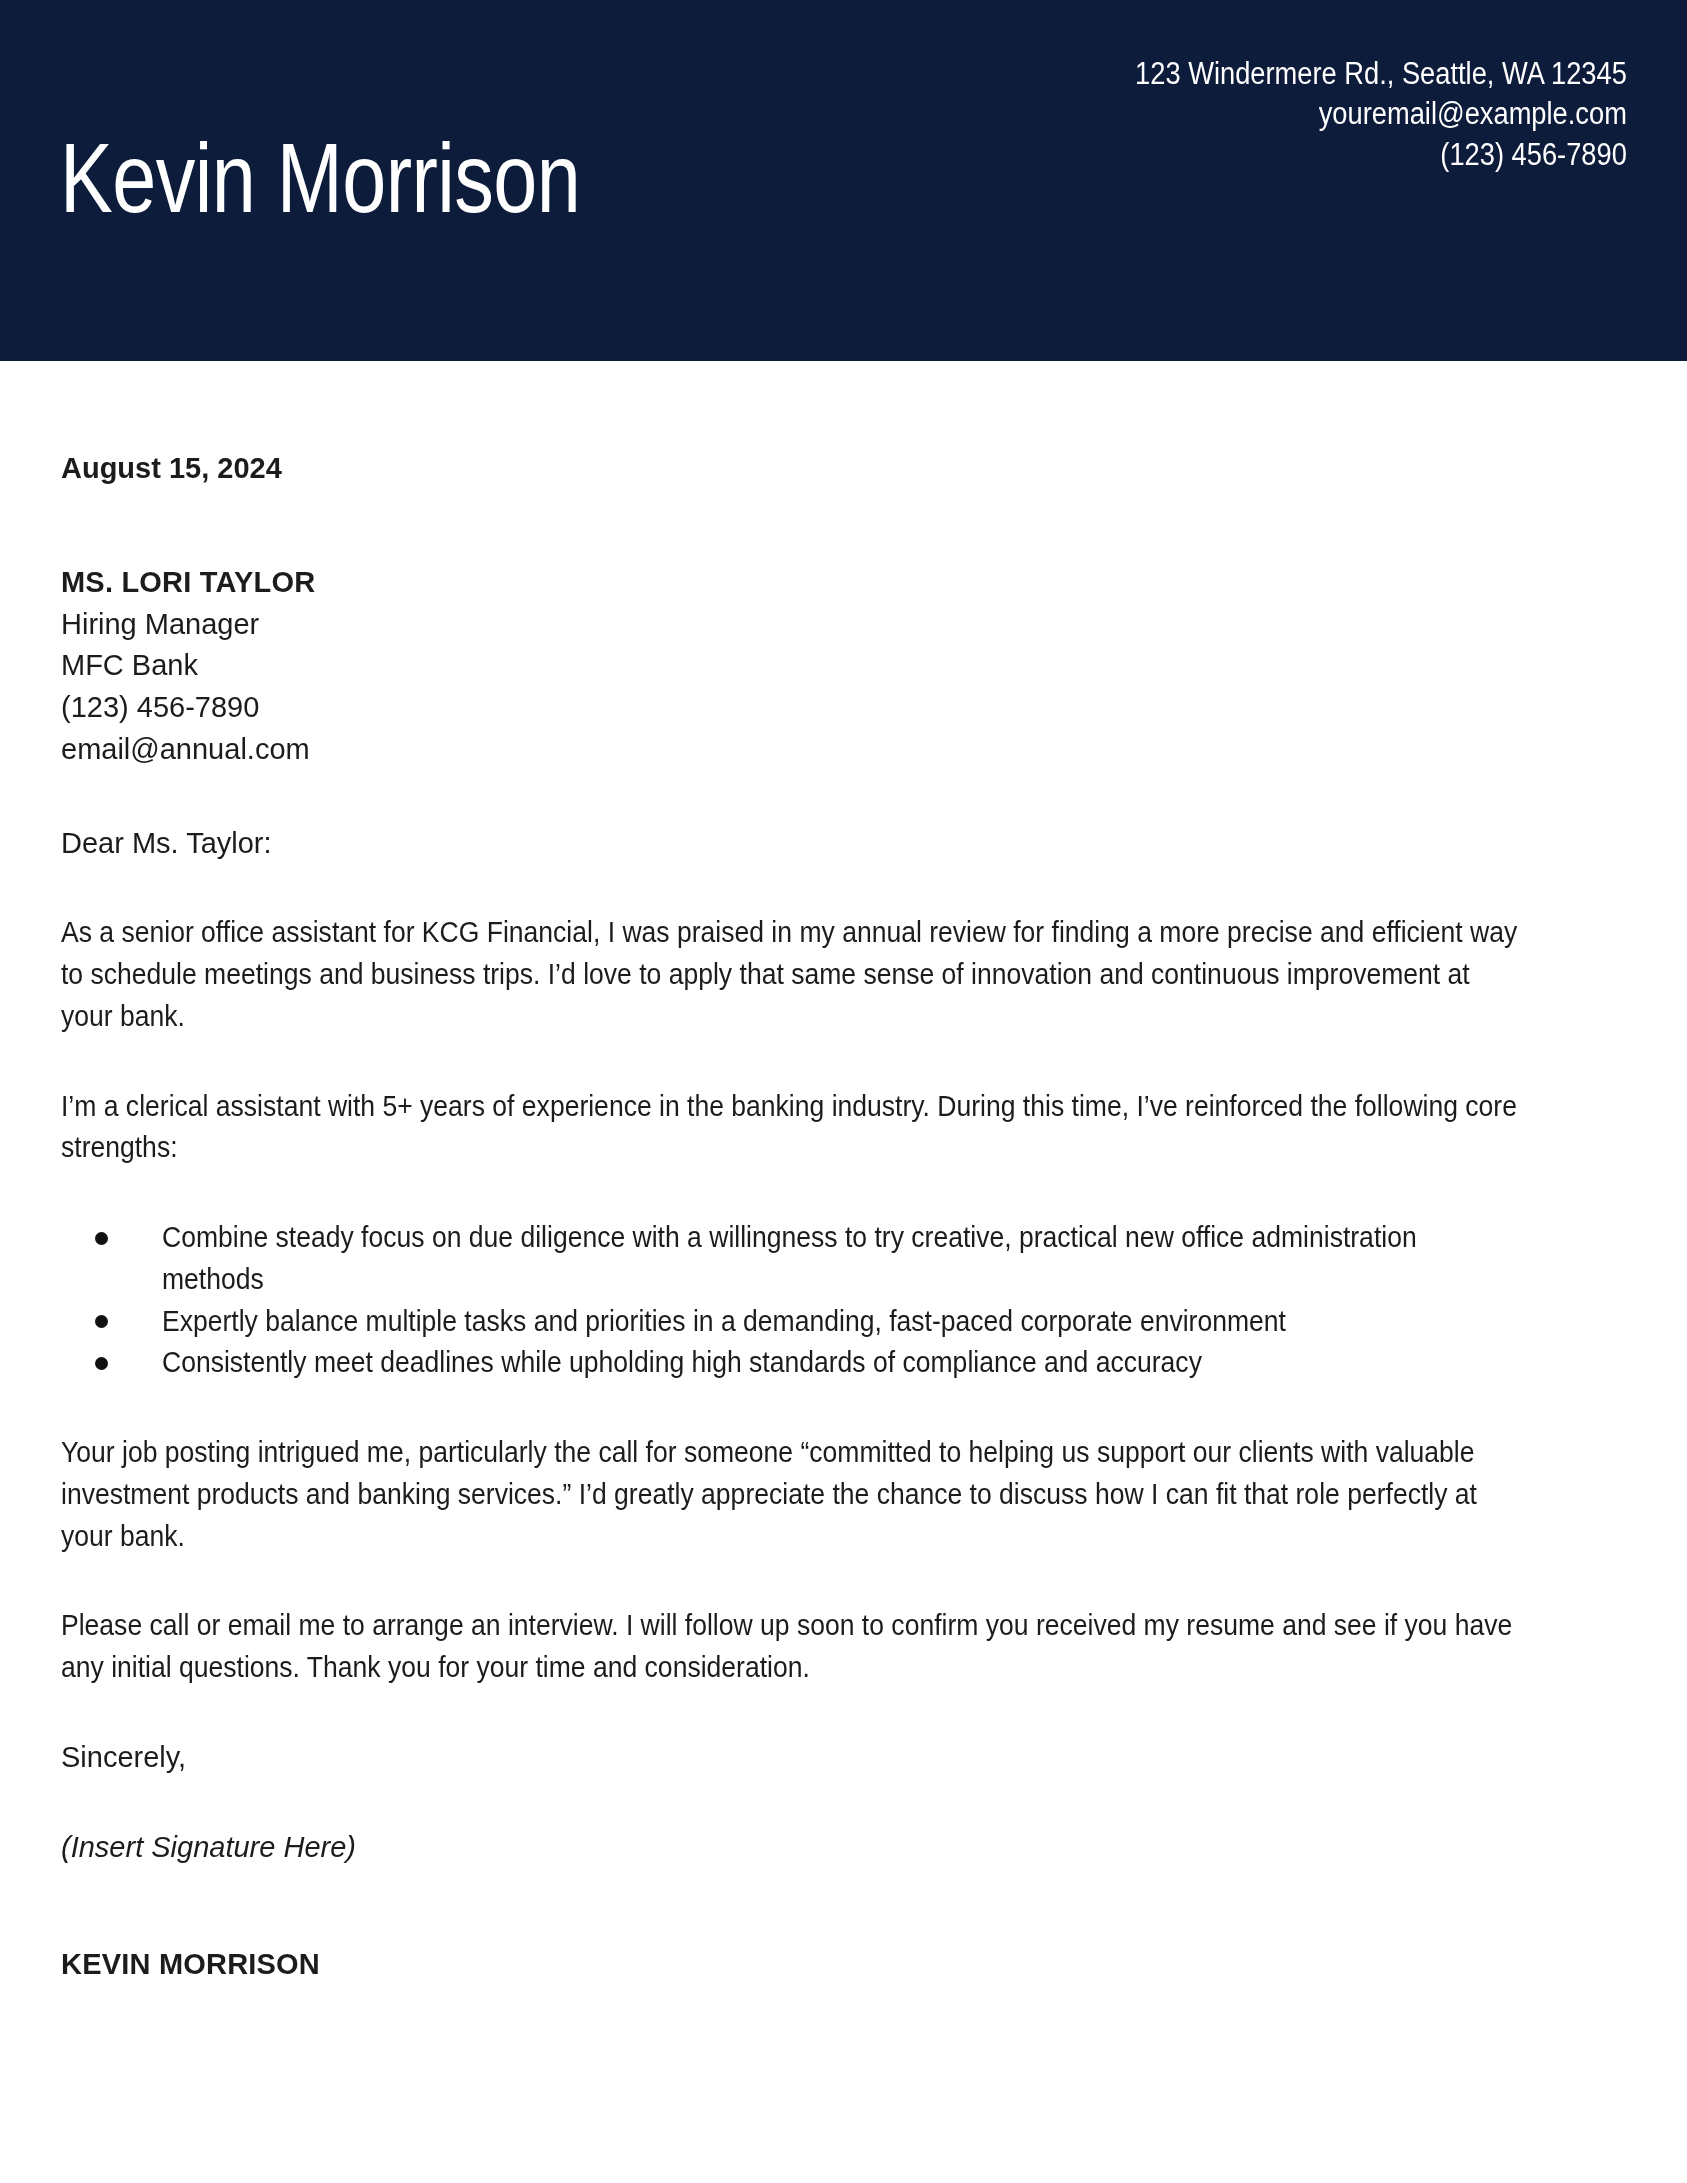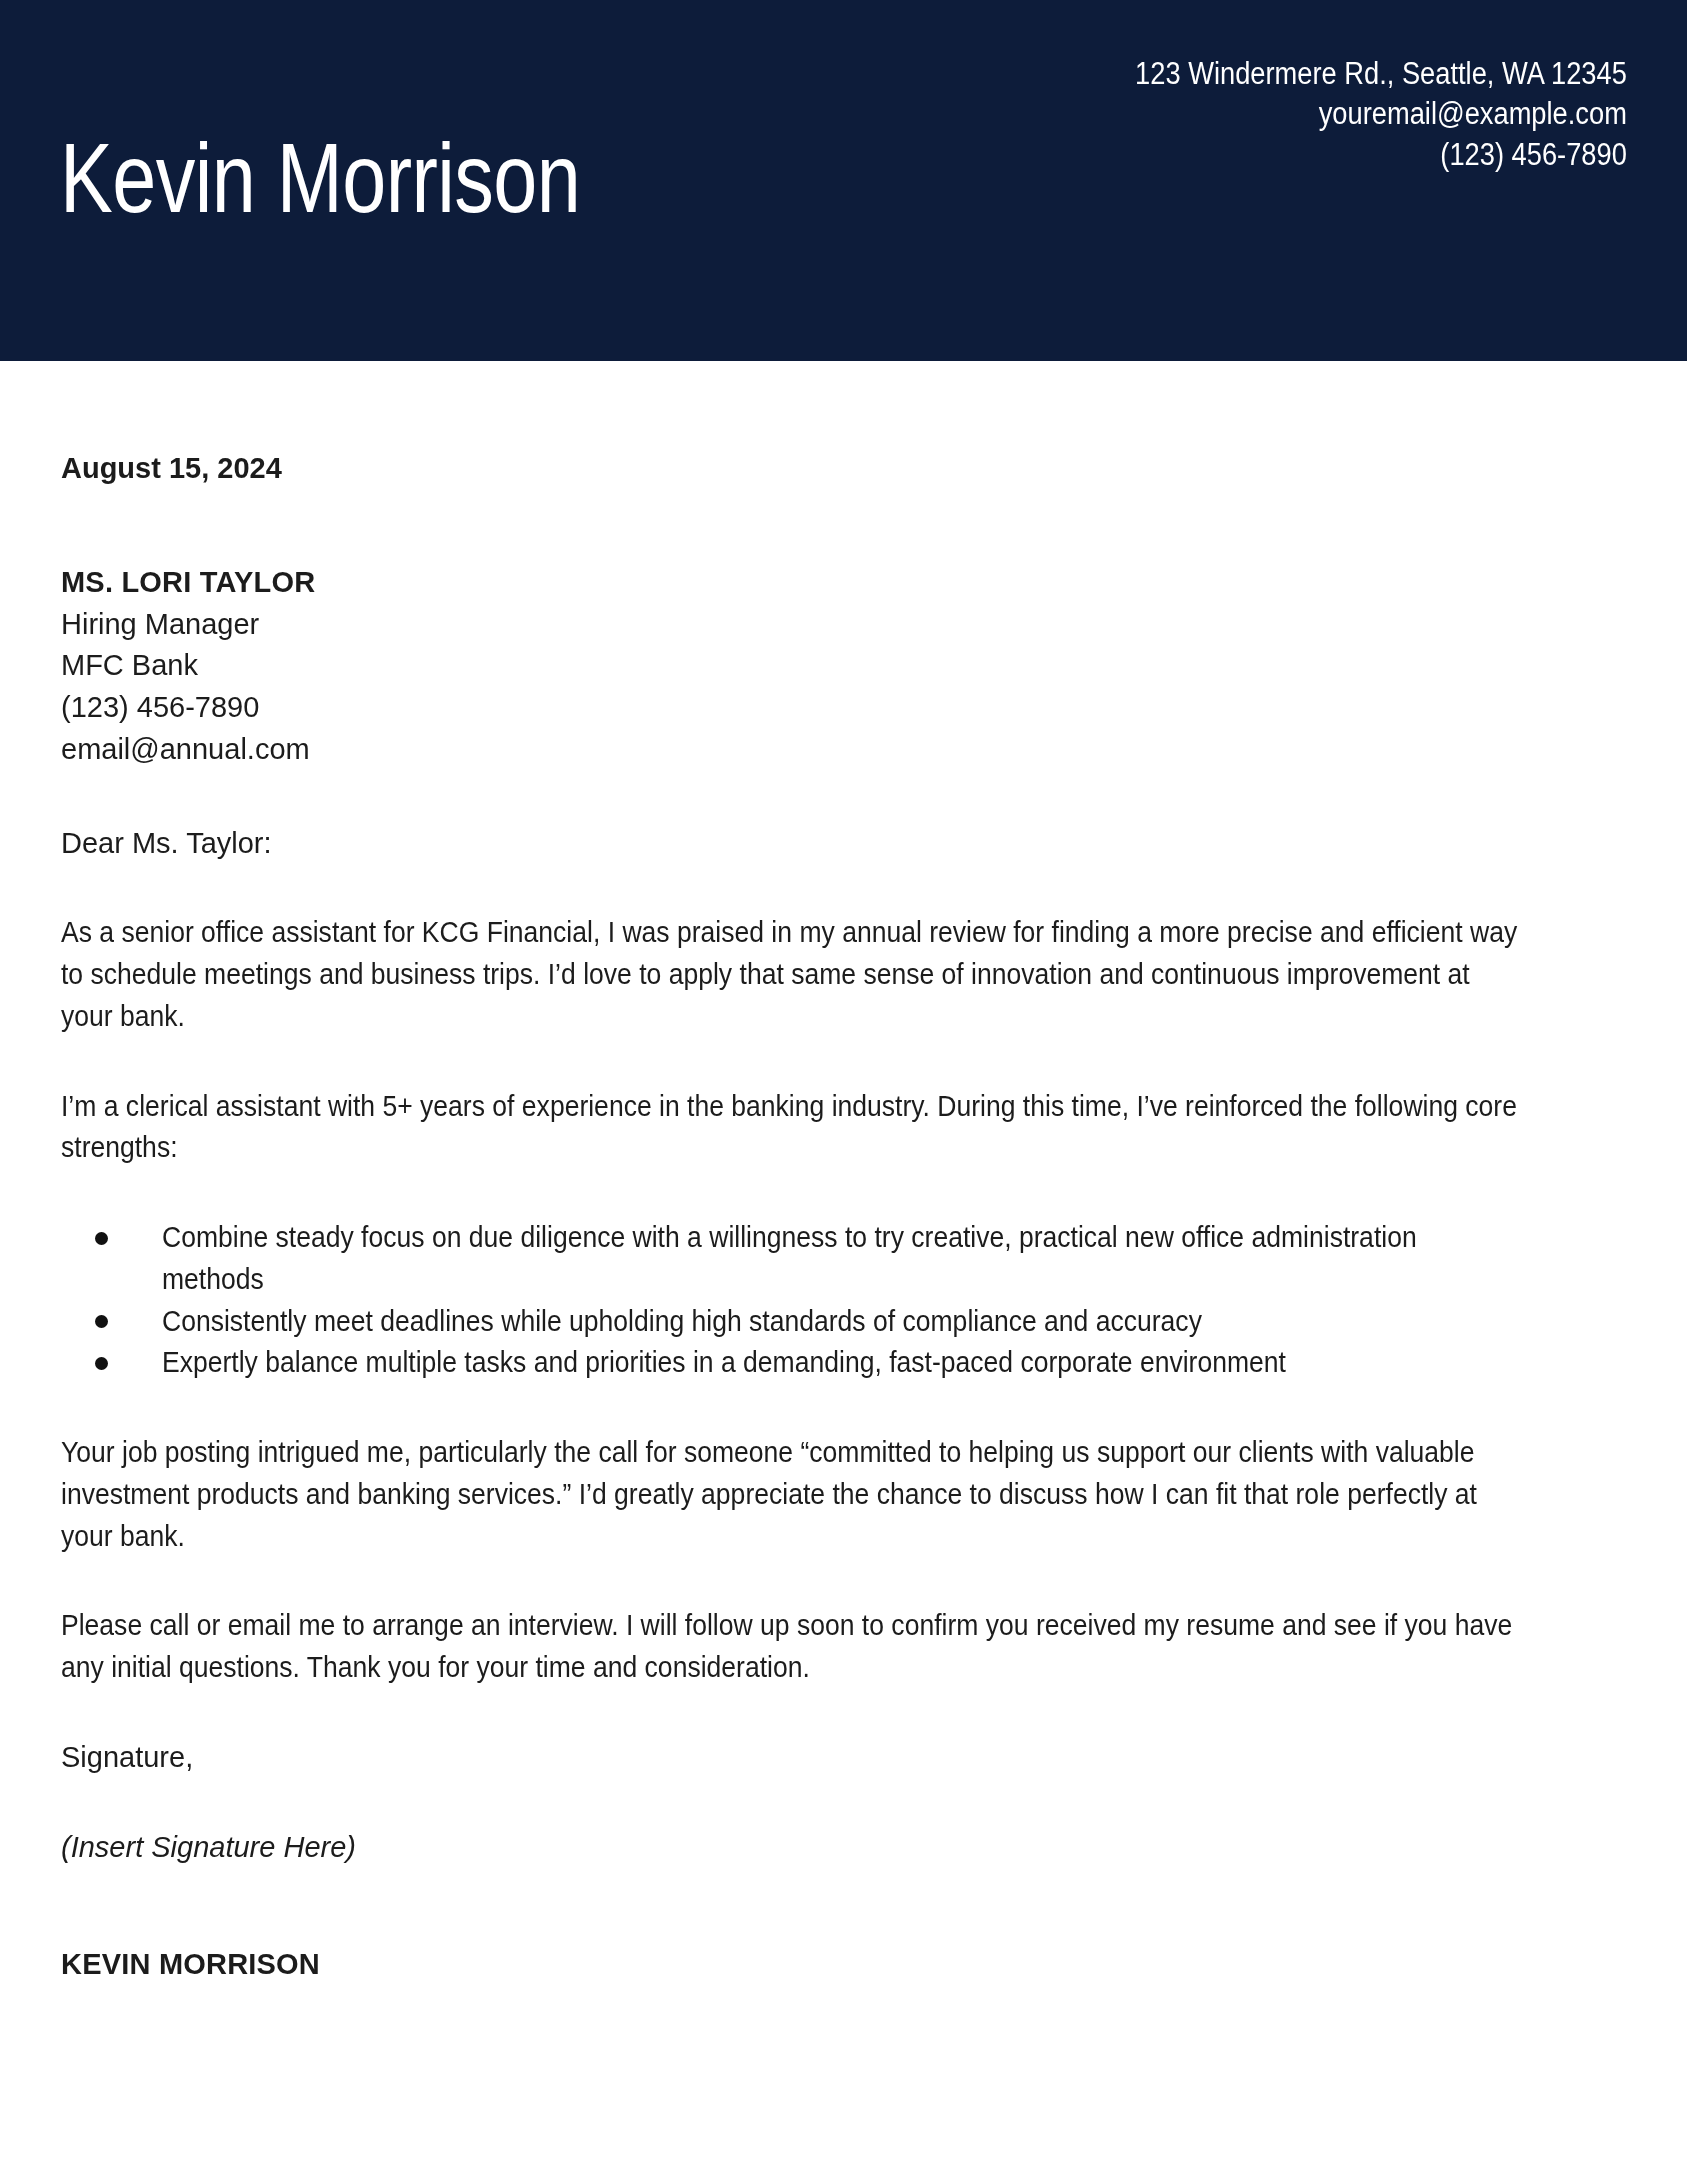--- a/index.html
+++ b/index.html
@@ -186,37 +186,37 @@
         <span class="shrink">I’m a clerical assistant with 5+ years of experience in the banking industry. During this time, I’ve reinforced the following core strengths:</span>
       </div>
 
       <ul class="bullets">
         <li>
           <span class="dot"></span>
           <span class="shrink">Combine steady focus on due diligence with a willingness to try creative, practical new office administration methods</span>
         </li>
         <li>
           <span class="dot"></span>
-          <span class="shrink">Consistently meet deadlines while upholding high standards of compliance and accuracy</span>
+          <span class="shrink">Expertly balance multiple tasks and priorities in a demanding, fast-paced corporate environment</span>
         </li>
         <li>
           <span class="dot"></span>
-          <span class="shrink">Expertly balance multiple tasks and priorities in a demanding, fast-paced corporate environment</span>
+          <span class="shrink">Consistently meet deadlines while upholding high standards of compliance and accuracy</span>
         </li>
       </ul>
 
       <div class="para">
         <span class="shrink">Your job posting intrigued me, particularly the call for someone “committed to helping us support our clients with valuable investment products and banking services.” I’d greatly appreciate the chance to discuss how I can fit that role perfectly at your bank.</span>
       </div>
 
       <div class="para">
         <span class="shrink">Please call or email me to arrange an interview. I will follow up soon to confirm you received my resume and see if you have any initial questions. Thank you for your time and consideration.</span>
       </div>
 
-      <div class="closing">Signature,</div>
+      <div class="closing">Sincerely,</div>
 
       <div class="signature-placeholder">(Insert Signature Here)</div>
 
       <div class="signer-name">KEVIN MORRISON</div>
 
     </div>
   </div>
 
 </div>
 

